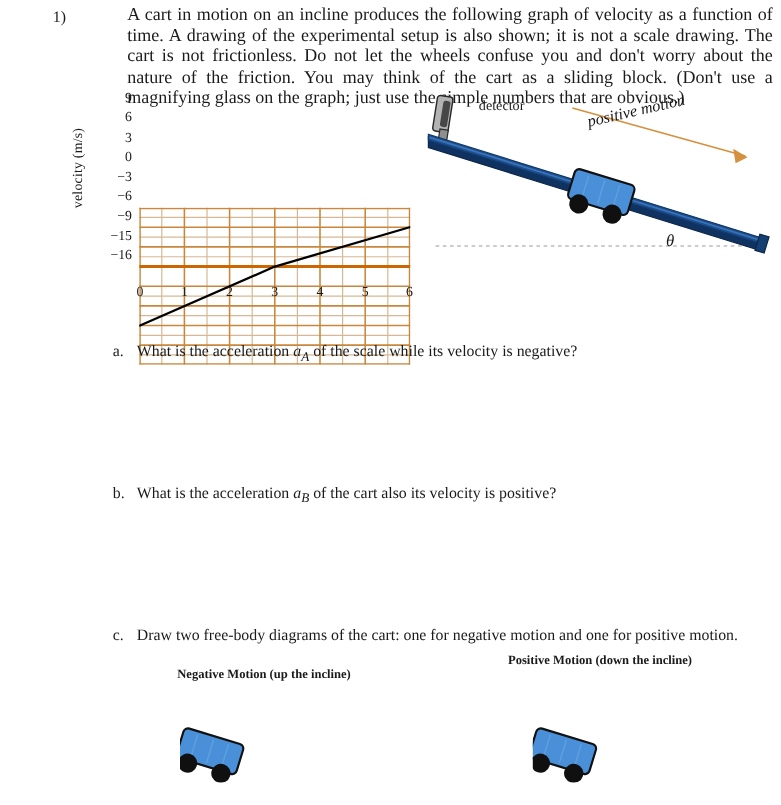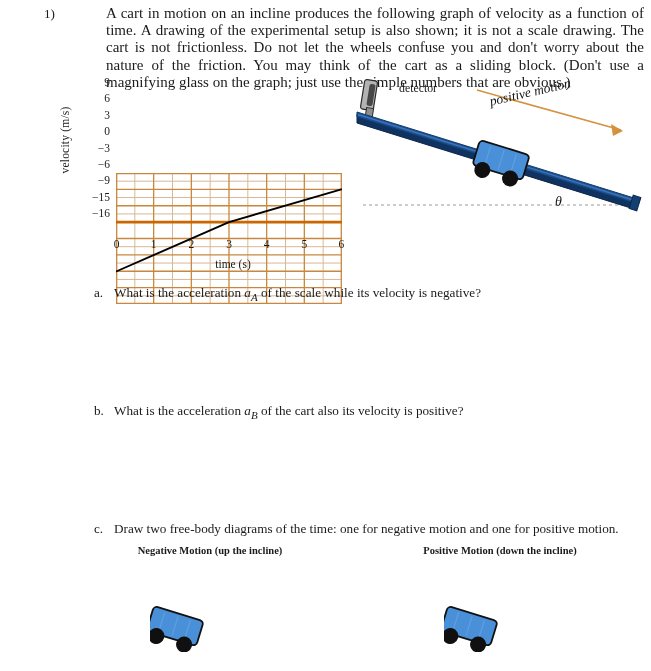--- a/index.html
+++ b/index.html
@@ -165,21 +165,21 @@
 
   
   .fbd-heading {
     position: absolute;
     top: 545px;
     font-size: 10.5px;
     font-weight: bold;
     text-align: center;
     white-space: nowrap;
   }
-  #fbd-heading-negative { left: 108px; width: 204px; }
+  #fbd-heading-negative { left: 118px; width: 204px; margin-top: 12px; }
   #fbd-heading-positive { left: 398px; width: 204px; }
 
   .fbd-cart {
     position: absolute;
     top: 604px;
     width: 72px;
     height: 48px;
   }
   #fbd-cart-negative { left: 150px; }
   #fbd-cart-positive { left: 444px; }
@@ -261,21 +261,20 @@
   <div id="xtick-holder">
     <div class="xtick" style="left:0.7px">0</div>
     <div class="xtick" style="left:37.7px">1</div>
     <div class="xtick" style="left:75.3px">2</div>
     <div class="xtick" style="left:113px">3</div>
     <div class="xtick" style="left:150.7px">4</div>
     <div class="xtick" style="left:188.3px">5</div>
     <div class="xtick" style="left:225.3px">6</div>
   </div>
 
-  <div id="graph-xlabel">time (s)</div>
 </div>
 
 <div id="incline-figure">
   <svg width="292" height="145" viewBox="0 0 292 145" xmlns="http://www.w3.org/2000/svg">
 
     <line x1="8" y1="127" x2="284" y2="127" stroke="#9a9a9a" stroke-width="1" stroke-dasharray="3,3"></line>
 
     <g>
       <rect x="7.5" y="2" width="13" height="30" rx="2.5" transform="rotate(9 14 17)" fill="#b3b3b3" stroke="#2a2a2a" stroke-width="1.2"></rect>
       <rect x="13" y="6" width="6" height="22" rx="2" transform="rotate(9 16 17)" fill="#474747" stroke="none"></rect>
@@ -314,21 +313,21 @@
   <div class="txt"><span>What is the acceleration </span><span class="ital">a</span><sub class="var">A</sub><span> of the scale while its velocity is negative?</span></div>
 </div>
 
 <div class="subq" id="subq-b">
   <div class="lbl">b.</div>
   <div class="txt"><span>What is the acceleration </span><span class="ital">a</span><sub class="var">B</sub><span> of the cart also its velocity is positive?</span></div>
 </div>
 
 <div class="subq" id="subq-c">
   <div class="lbl">c.</div>
-  <div class="txt">Draw two free-body diagrams of the time: one for negative motion and one for positive motion.</div>
+  <div class="txt">Draw two free-body diagrams of the cart: one for negative motion and one for positive motion.</div>
 </div>
 
 <div class="fbd-heading" id="fbd-heading-negative">Negative Motion (up the incline)</div>
 <div class="fbd-heading" id="fbd-heading-positive">Positive Motion (down the incline)</div>
 
 <div class="fbd-cart" id="fbd-cart-negative">
   <svg width="72" height="48" viewBox="0 0 72 48" xmlns="http://www.w3.org/2000/svg">
     <g transform="translate(4,2) rotate(17)">
       <rect x="0" y="0" width="52" height="26" rx="4" fill="#4a90d9" stroke="#111111" stroke-width="1.8"></rect>
       <line x1="12" y1="3" x2="12" y2="23" stroke="#5f9fe0" stroke-width="1.2"></line>

